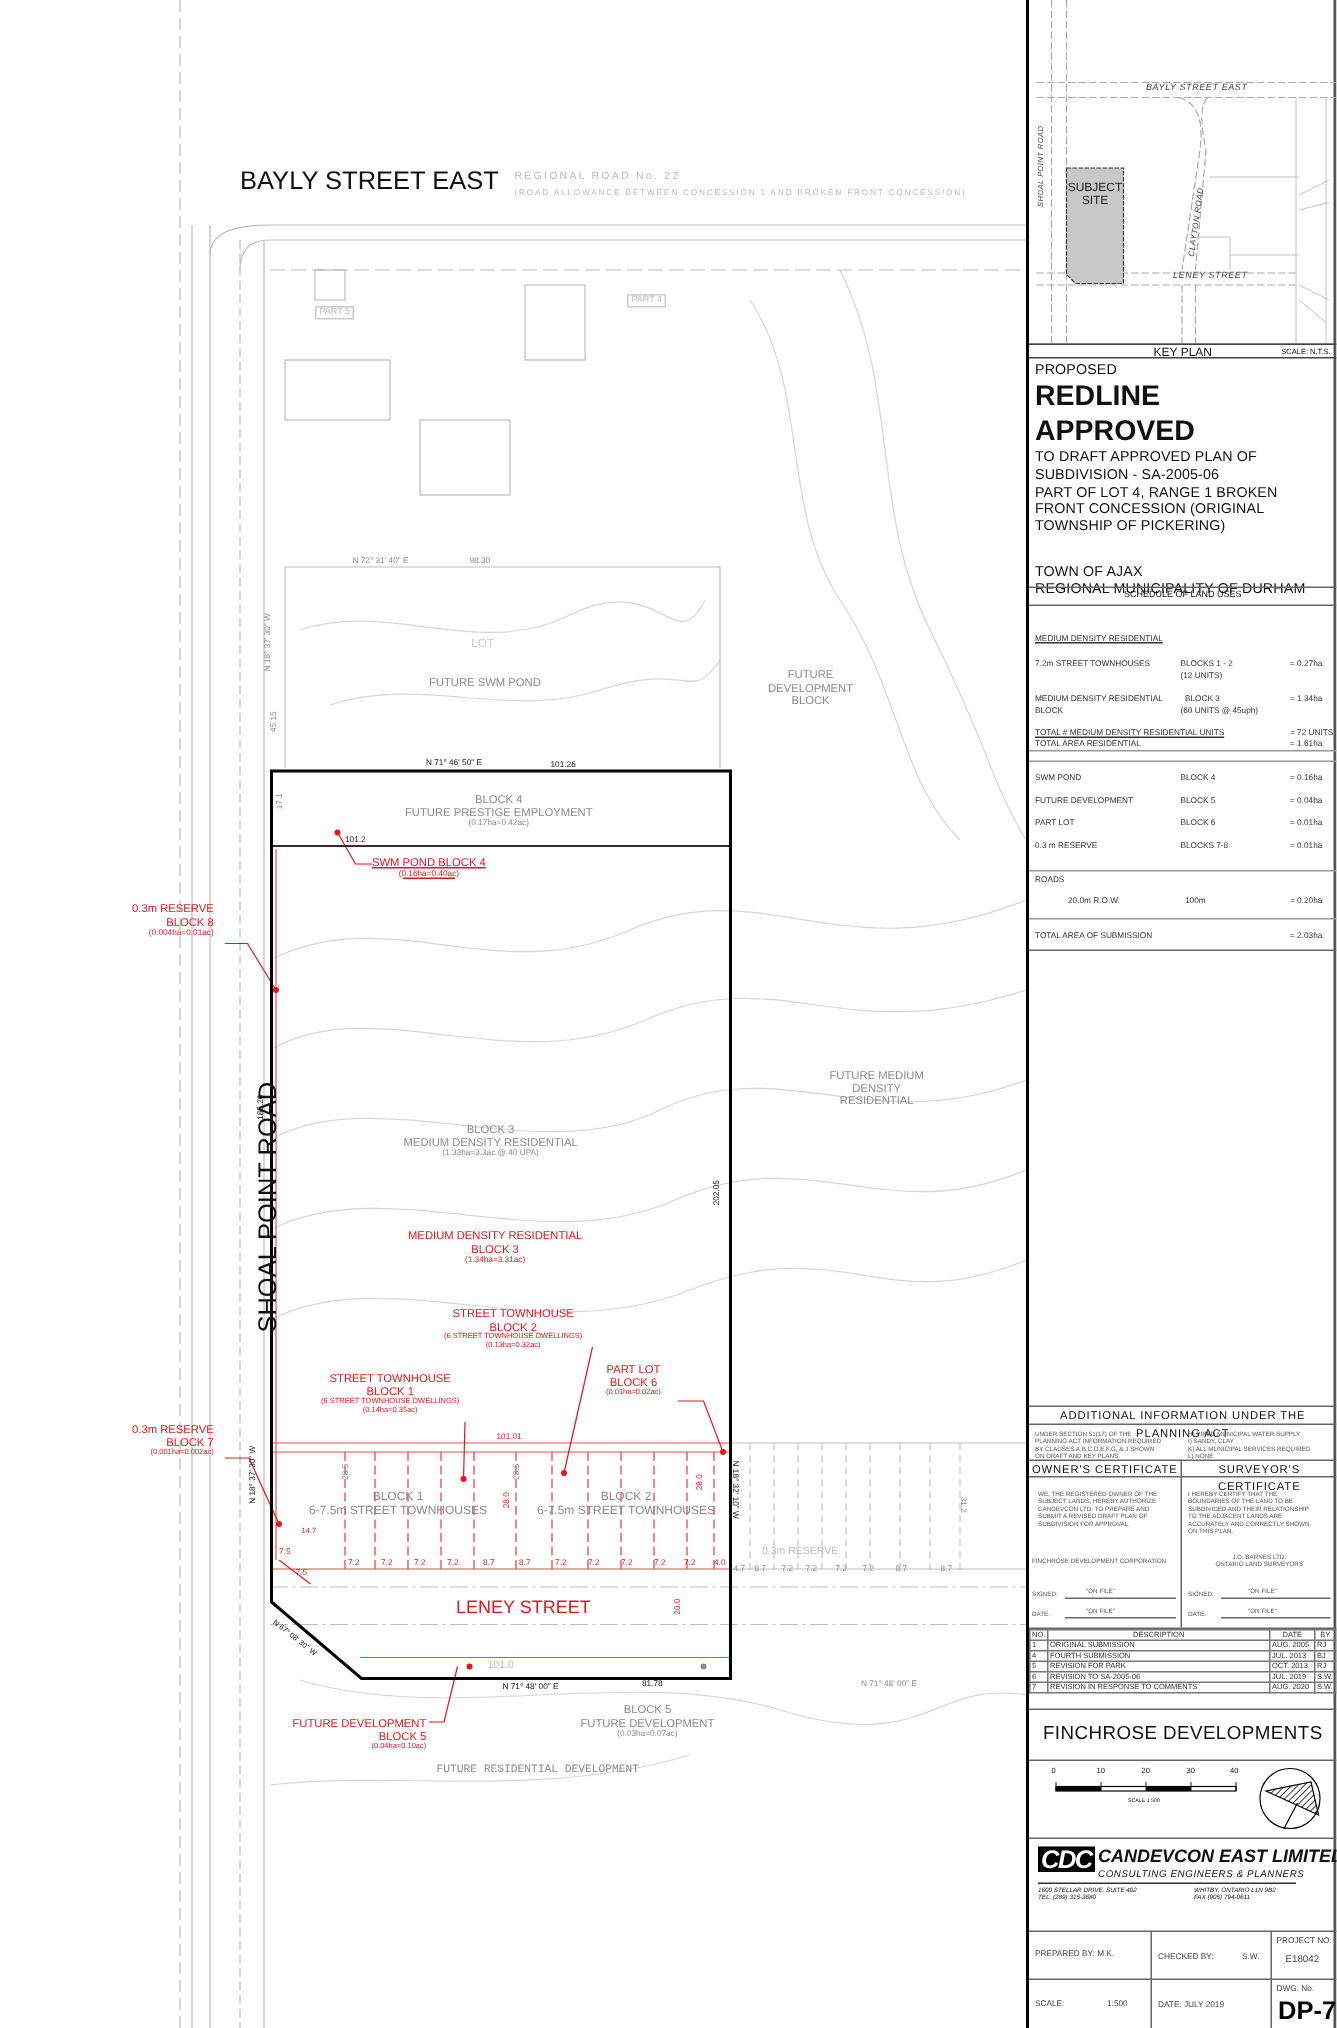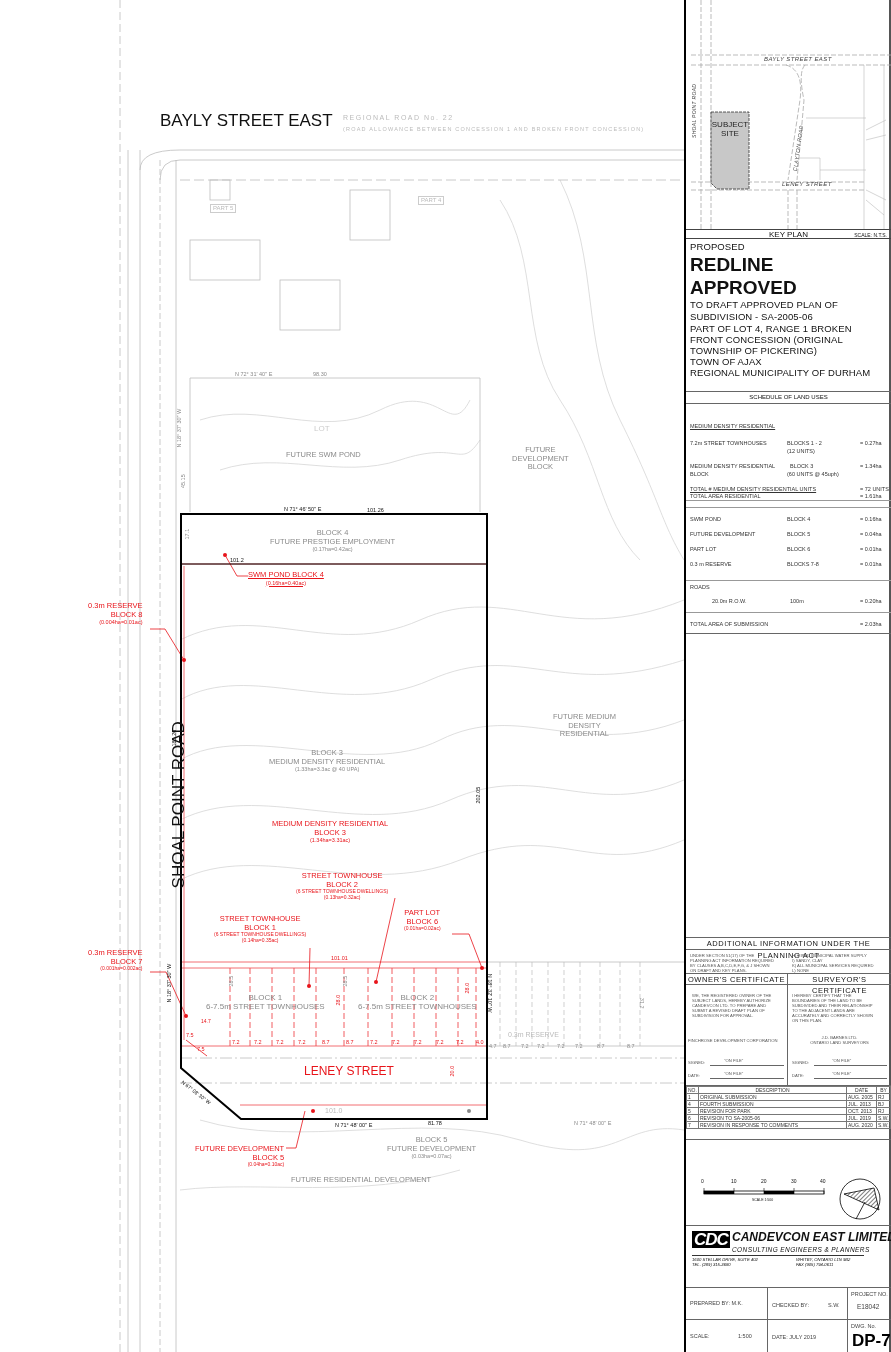--- a/index.html
+++ b/index.html
@@ -203,21 +203,21 @@
   <div class="lbl gray" style="left:358px;top:993px;font-size:8px;">
     <div>BLOCK 2</div>
     <div>6-7.5m STREET TOWNHOUSES</div>
   </div>
   <div class="lbl gray" style="left:508px;top:1031px;font-size:7px;color:#bbb;">0.3m RESERVE</div>
   <div class="lbl gray" style="left:387px;top:1136px;">
     <div style="font-size:7.5px;">BLOCK 5</div>
     <div style="font-size:7.5px;">FUTURE DEVELOPMENT</div>
     <div style="font-size:5.5px;">(0.03ha=0.07ac)</div>
   </div>
-  <div class="lbl gray" style="left:291px;top:1176px;font-size:7.5px;">FUTURE RESIDENTIAL DEVELOPMENT</div>
+  <div class="lbl gray" style="left:291px;top:1176px;font-size:7.5px;font-family:Liberation Mono, monospace;">FUTURE RESIDENTIAL DEVELOPMENT</div>
   <div class="lbl gray" style="left:418px;top:196px;font-size:6px;color:#bbb;border:1px solid #ccc;padding:0 2px;">PART 4</div>
   <div class="lbl gray" style="left:210px;top:204px;font-size:6px;color:#bbb;border:1px solid #ccc;padding:0 2px;">PART 5</div>
 
   <div class="lbl red" style="left:248px;top:571px;text-decoration:underline;">
     <div style="font-size:7.5px;">SWM POND BLOCK 4</div>
     <div style="font-size:5.5px;">(0.16ha=0.40ac)</div>
   </div>
   <div class="lbl red" style="left:88px;top:602px;text-align:right;">
     <div style="font-size:7.5px;">0.3m RESERVE</div>
     <div style="font-size:7.5px;">BLOCK 8</div>
@@ -335,21 +335,21 @@
   </div>
 
   <div class="sec" id="title">
     <div class="t-small">PROPOSED</div>
     <div class="t-big">REDLINE</div>
     <div class="t-big">APPROVED</div>
     <div class="t-small">TO DRAFT APPROVED PLAN OF</div>
     <div class="t-small">SUBDIVISION - SA-2005-06</div>
     <div class="t-small" style="line-height:11px;">PART OF LOT 4, RANGE 1 BROKEN</div>
     <div class="t-small" style="line-height:11px;">FRONT CONCESSION (ORIGINAL</div>
-    <div class="t-small" style="line-height:11px;margin-bottom:0;">TOWNSHIP OF PICKERING)</div>
+    <div class="t-small" style="line-height:11px;margin-bottom:20px;">TOWNSHIP OF PICKERING)</div>
     <div class="t-small" style="line-height:11px;">TOWN OF AJAX</div>
     <div class="t-small" style="line-height:11px;">REGIONAL  MUNICIPALITY  OF DURHAM</div>
     <div class="t-sched">SCHEDULE OF LAND USES</div>
   </div>
 
   <div class="sec" id="schedule">
     <div class="row" style="top:19px;">
         <span style="text-decoration:underline;">MEDIUM DENSITY RESIDENTIAL</span>
       </div>
     <div class="row" style="top:36px;">
@@ -515,20 +515,21 @@
       <tr>
         <td>7</td>
             <td>REVISION IN RESPONSE TO COMMENTS</td>
             <td>AUG. 2020</td>
             <td>S.W.</td>
       </tr>
     </tbody>
       </table>
   </div>
 
+  <div class="sec" id="client">FINCHROSE DEVELOPMENTS</div>
 
   <div class="sec" id="scalebar">
     <svg width="205" height="52">
       <rect x="18" y="17" width="120" height="3" fill="none" stroke="#000" stroke-width="0.8"></rect>
       <rect x="18" y="17" width="30" height="3" fill="#000"></rect>
       <rect x="78" y="17" width="30" height="3" fill="#000"></rect>
       <g stroke="#000" stroke-width="0.6">
         <line x1="18" y1="14" x2="18" y2="20"></line>
           <line x1="48" y1="14" x2="48" y2="20"></line>
         <line x1="78" y1="14" x2="78" y2="20"></line>

